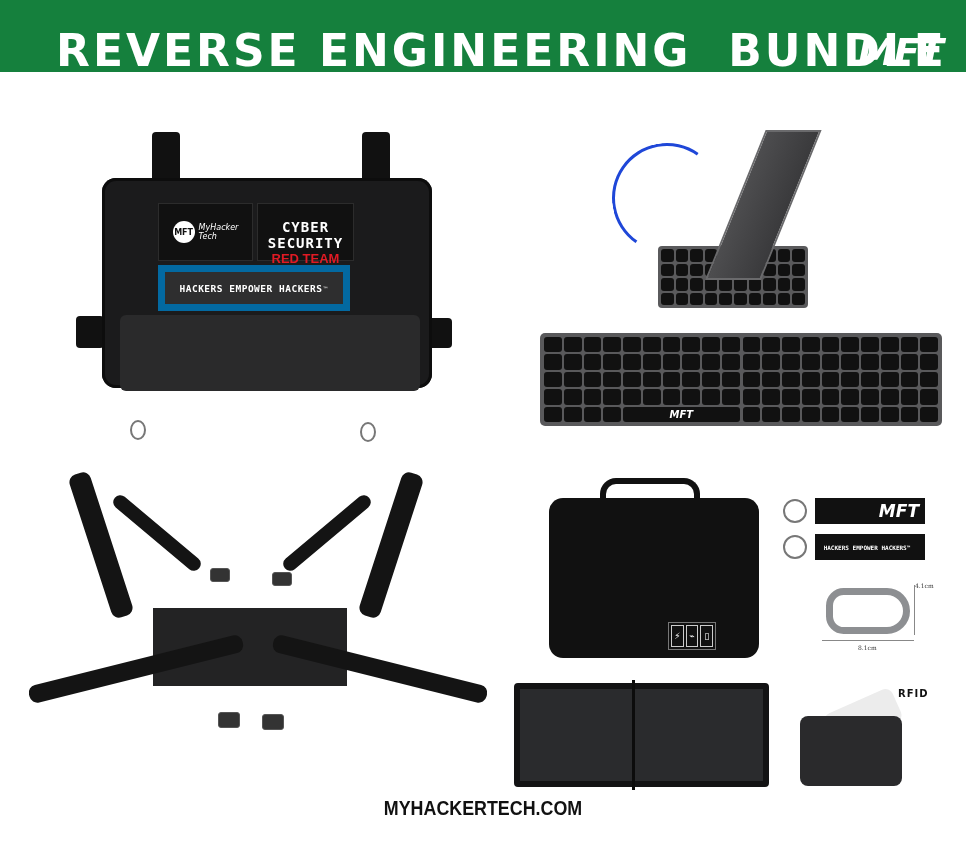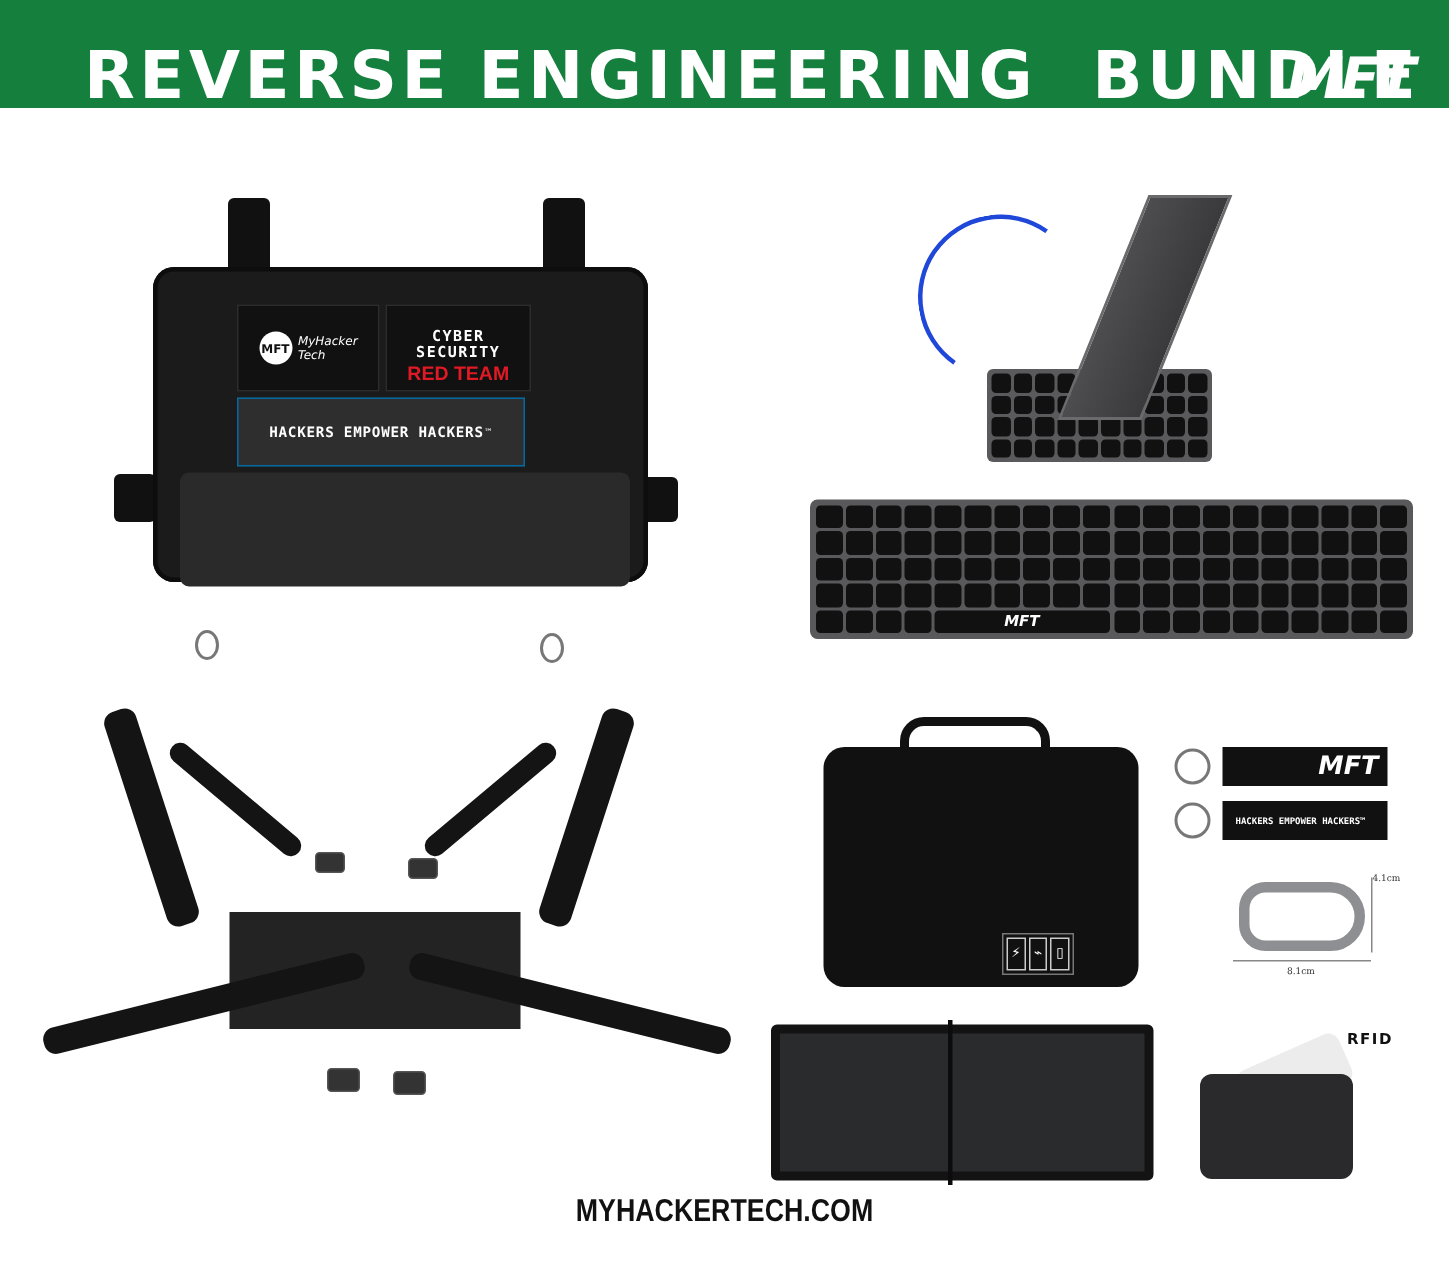--- a/index.html
+++ b/index.html
@@ -10,23 +10,23 @@
   .abs{position:absolute;}
   
   .pouch{left:102px;top:178px;width:222px;height:210px;background:#1b1b1c;border-radius:14px;box-shadow:inset 0 0 0 3px #0d0d0d;}
   .pouch-lower{left:120px;top:315px;width:190px;height:76px;background:#2a2a2b;border-radius:6px;}
   .pouch-buckle{background:#111;border-radius:4px;}
   .patch{background:#111;border:1px solid #2c2c2c;}
   .patch-logo{left:158px;top:203px;width:95px;height:58px;display:flex;align-items:center;justify-content:center;gap:4px;}
   .patch-logo .circ{width:22px;height:22px;border-radius:50%;background:#fff;color:#111;font-size:8px;font-weight:bold;display:flex;align-items:center;justify-content:center;}
   .patch-logo .txt{color:#fff;font-size:8px;line-height:9px;font-style:italic;}
   .patch-team{left:257px;top:203px;width:97px;height:58px;padding-top:15px;text-align:center;}
-  .patch-team .l1{color:#fff;font-size:10px;font-weight:bold;letter-spacing:1px;font-family:"DejaVu Sans Mono",monospace;}
+  .patch-team .l1{color:#fff;font-size:14px;font-weight:bold;letter-spacing:1px;font-family:"DejaVu Sans Mono",monospace;}
   .patch-team .l2{color:#e01a24;font-size:13px;font-weight:bold;font-family:Liberation Sans, sans-serif;}
-  .patch-heh{left:158px;top:265px;width:192px;height:46px;background:#2e2e2f;border:1px solid #0369a1;display:flex;align-items:center;justify-content:center;}
+  .patch-heh{left:158px;top:265px;width:192px;height:46px;background:#2e2e2f;border:7px solid #0369a1;display:flex;align-items:center;justify-content:center;}
   .patch-heh span{color:#fff;font-size:9.5px;font-weight:bold;letter-spacing:.5px;font-family:"DejaVu Sans Mono",monospace;}
   .patch-heh sup{color:#fff;font-size:6px;}
   .ring{border-radius:50%;border:2px solid #777;}
   
   .strap{background:#141414;border-radius:8px;transform-origin:center;}
   .harness-panel{left:153px;top:608px;width:194px;height:78px;background:#232324;}
   .buckle{background:#333;border-radius:3px;border:1px solid #555;}
   
   .kb-lid{left:705px;top:130px;width:56px;height:150px;background:linear-gradient(90deg,#4d4d4f,#3a3a3c);transform:skewX(-22deg);transform-origin:bottom left;border:2px solid #6a6a6c;}
   .kb-small{left:658px;top:246px;width:150px;height:62px;background:#5a5a5c;border-radius:4px;padding:3px;display:grid;grid-template-columns:repeat(10,1fr);gap:2px;}

